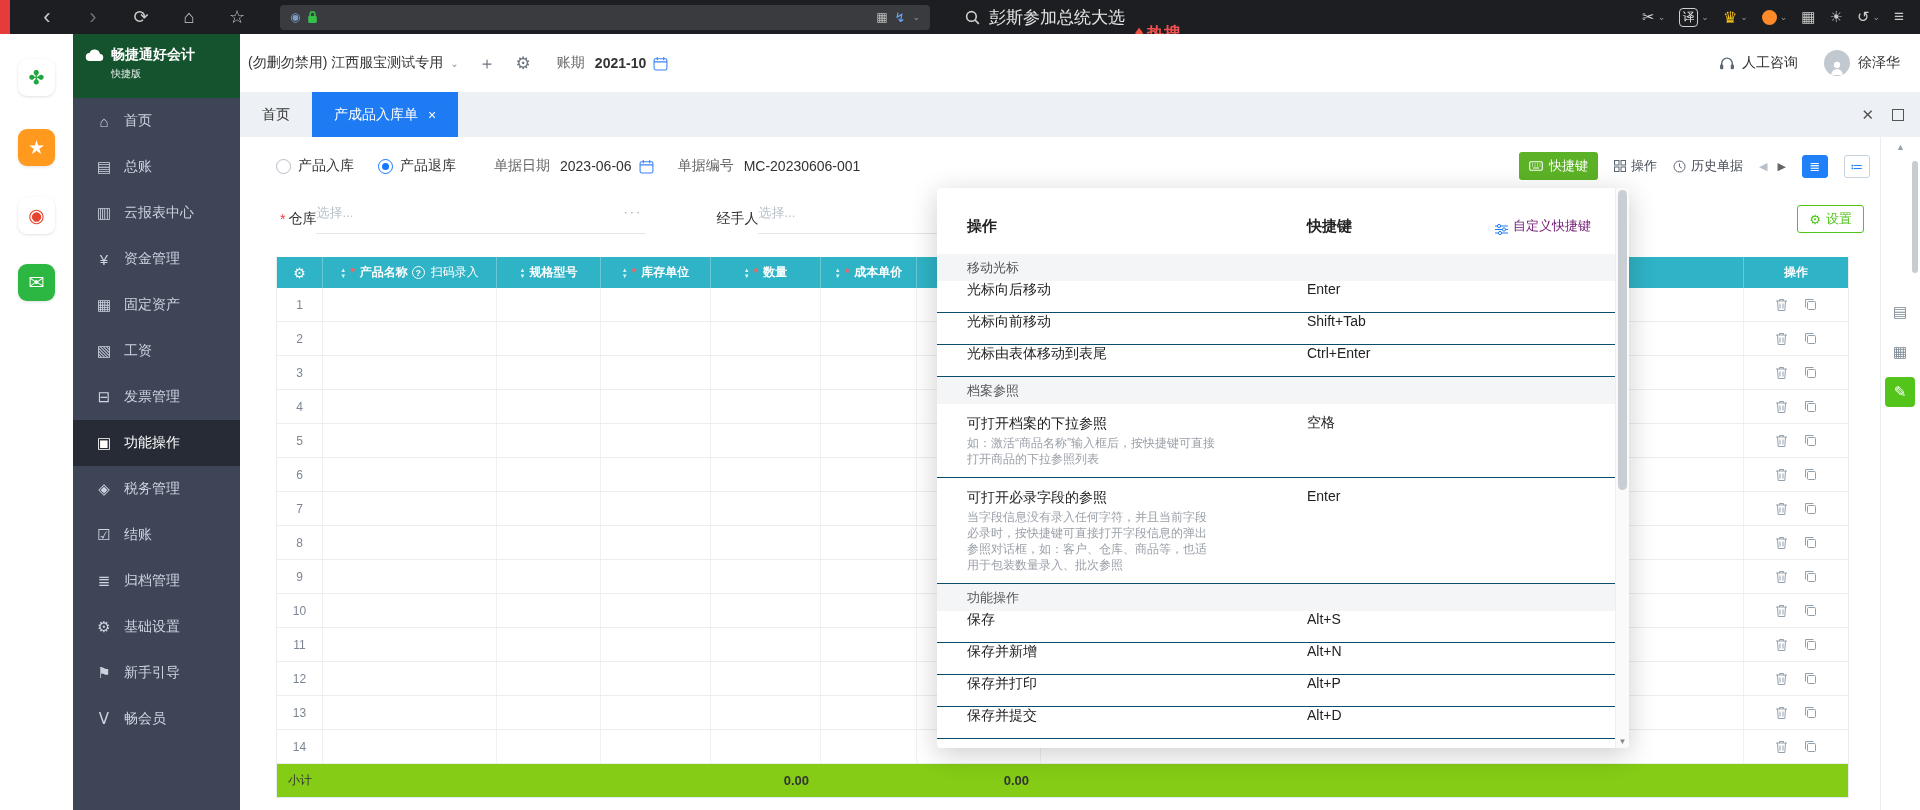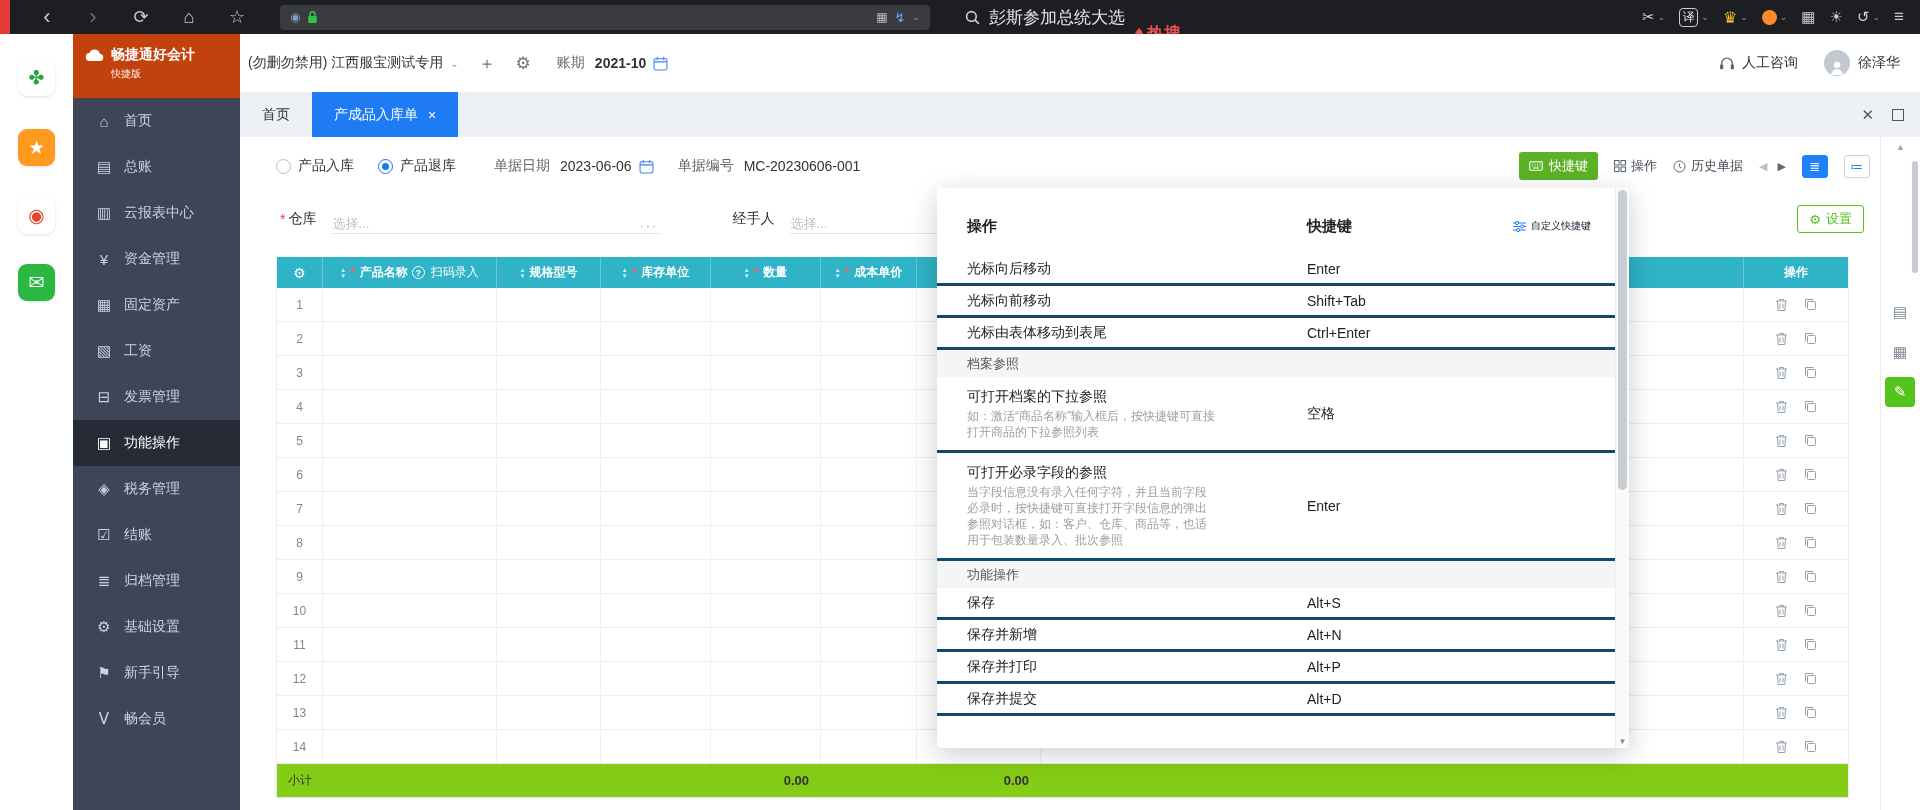--- a/index.html
+++ b/index.html
@@ -24,21 +24,21 @@
   .tr-box { width:19px; height:19px; border:1px solid #cfcfcf; border-radius:4px; font-size:12px; color:#e8e8e8; display:flex; align-items:center; justify-content:center; }
   .crown { color:#f5c21a; font-size:16px; }
   .orange-dot { width:15px; height:15px; border-radius:50%; background:#ff8a2a; display:inline-block; }
 
   
   .app-strip { position:absolute; left:0; top:34px; width:73px; bottom:0; background:#ffffff; }
   .strip-ico { position:absolute; left:18px; width:37px; height:37px; border-radius:9px; display:flex; align-items:center; justify-content:center; font-size:19px; cursor:pointer; box-shadow:0 1px 3px rgba(0,0,0,.12); }
 
   
   .sidebar { position:absolute; left:73px; top:34px; width:167px; bottom:0; background:#3e4557; }
-  .logo { height:64px; background:#c2410c; color:#fff; padding:12px 10px 0 12px; }
+  .logo { height:64px; background:#14532d; color:#fff; padding:12px 10px 0 12px; }
   .logo-line { display:flex; align-items:center; gap:6px; font-size:14px; font-weight:bold; white-space:nowrap; }
   .logo-sub { font-size:10px; opacity:.92; margin-top:3px; padding-left:26px; }
   .nav-item { height:46px; display:flex; align-items:center; gap:11px; padding-left:22px; color:#ccd3df; font-size:14px; cursor:pointer; }
   .nav-item .glyph { width:18px; text-align:center; font-size:15px; flex:0 0 auto; }
   .nav-item.active { background:#262b36; color:#ffffff; }
 
   
   .app-header { position:absolute; left:240px; top:34px; right:0; height:58px; background:#fff; display:flex; align-items:center; padding:0 20px 0 8px; }
   .acct { font-size:14px; color:#333; cursor:pointer; }
   .hd-caret { font-size:10px; color:#8a93a0; margin-left:7px; }
@@ -73,21 +73,21 @@
   .btn-shortcut { background:#5cb226; color:#fff; font-size:13px; border-radius:3px; padding:5px 10px; display:flex; align-items:center; gap:6px; cursor:pointer; }
   .txt-btn { display:flex; align-items:center; gap:5px; font-size:13px; color:#454d56; cursor:pointer; }
   .pg-arrow { font-size:11px; color:#b9c0c8; cursor:pointer; }
   .pg-arrow.on { color:#666; }
   .view-toggle { width:26px; height:23px; border:1px solid #c9d2da; border-radius:3px; display:flex; align-items:center; justify-content:center; font-size:13px; cursor:pointer; background:#fff; color:#2080f7; }
   .view-toggle.active { background:#2080f7; border-color:#2080f7; color:#fff; }
 
   .form-row { height:48px; display:flex; align-items:center; padding:0 16px 0 40px; }
   .req { color:#f23c3c; margin-right:3px; font-size:14px; }
   .f-label { font-size:14px; color:#333; }
-  .f-field { width:330px; margin-left:16px; border-bottom:1px solid #e3e7eb; height:30px; display:flex; align-items:flex-end; cursor:text; }
+  .f-field { width:330px; margin-left:0; border-bottom:1px solid #e3e7eb; height:30px; display:flex; align-items:flex-start; cursor:text; }
   .f-field.small { width:200px; }
   .f-ph { flex:1; font-size:13px; color:#b9c1ca; }
   .f-more { font-size:13px; color:#9aa3ad; letter-spacing:2px; cursor:pointer; padding:0 4px; }
   .handler-group { margin-left:70px; display:flex; align-items:center; }
   .btn-settings { margin-left:auto; border:1px solid #52c41a; color:#52c41a; background:#fff; border-radius:3px; font-size:13px; padding:4px 11px; display:flex; align-items:center; gap:5px; cursor:pointer; }
 
   
   .table { margin:14px 31px 0 36px; border-left:1px solid #e8ecef; border-right:1px solid #e8ecef; }
   .t-grid { display:grid; grid-template-columns:46px 174px 104px 110px 110px 96px 124px minmax(0,1fr) 104px; }
   .t-header { height:31px; background:#2fb3c6; color:#fff; font-size:12px; font-weight:bold; }
@@ -115,23 +115,23 @@
   .dock-btn { position:absolute; left:4px; width:30px; height:30px; border-radius:4px; display:flex; align-items:center; justify-content:center; font-size:15px; color:#7d8893; cursor:pointer; }
   .dock-btn.b1 { top:160px; } .dock-btn.b2 { top:200px; }
   .dock-btn.b3 { top:240px; background:#52c41a; color:#fff; }
 
   
   .popup { position:absolute; left:937px; top:188px; width:692px; height:560px; background:#fff; border-radius:4px; box-shadow:0 6px 28px rgba(0,0,0,.20); z-index:60; overflow:hidden; }
   .pp-inner { position:absolute; left:0; top:0; right:14px; bottom:0; overflow:hidden; }
   .pp-head { height:66px; display:flex; align-items:center; padding:10px 24px 0 30px; }
   .pp-head-op { width:340px; font-size:15px; font-weight:bold; color:#222; }
   .pp-head-key { flex:1; font-size:15px; font-weight:bold; color:#222; }
-  .pp-custom { display:flex; align-items:center; gap:5px; color:#0f172a; font-size:10px; cursor:pointer; white-space:nowrap; }
+  .pp-custom { display:flex; align-items:flex-end; gap:5px; color:#701a75; font-size:13px; cursor:pointer; white-space:nowrap; }
   .pp-band { height:27px; background:#f3f5f7; display:flex; align-items:center; padding-left:30px; font-size:13px; color:#555; }
-  .pp-row { display:flex; align-items:center; min-height:32px; border-bottom:3px solid #0c4a6e; padding-left:30px; }
+  .pp-row { display:flex; align-items:flex-start; min-height:32px; border-bottom:1px solid #0c4a6e; padding-left:30px; }
   .pp-op { width:340px; font-size:14px; color:#222; }
   .pp-key { font-size:14px; color:#222; }
   .pp-op-title { font-size:14px; color:#222; line-height:18px; }
   .pp-desc { font-size:12px; color:#9aa0a8; line-height:16px; margin-top:3px; width:248px; }
   .pp-desc-row { padding-top:10px; padding-bottom:10px; }
   .pp-scroll { position:absolute; right:0; top:0; width:14px; bottom:0; background:#fafafa; border-left:1px solid #eeeeee; }
   .pp-thumb { position:absolute; left:2px; top:2px; width:9px; height:300px; background:#c9ced4; border-radius:5px; cursor:pointer; }
   .pp-down { position:absolute; left:0; bottom:2px; width:100%; text-align:center; font-size:8px; color:#81868d; cursor:pointer; }
 </style>
 </head>
@@ -824,20 +824,21 @@
           <svg width="13" height="11" viewBox="0 0 13 11">
               <path d="M0 2h13M0 5.5h13M0 9h13" stroke="#1f7bf4"></path>
               <circle cx="4" cy="2" r="1.6" fill="#fff" stroke="#1f7bf4"></circle>
               <circle cx="9" cy="5.5" r="1.6" fill="#fff" stroke="#1f7bf4"></circle>
               <circle cx="5" cy="9" r="1.6" fill="#fff" stroke="#1f7bf4"></circle>
             </svg>
           <span>自定义快捷键</span>
         </span>
       </div>
 
+      <div class="pp-band">移动光标</div>
       <div class="pp-row">
         <span class="pp-op">光标向后移动</span>
         <span class="pp-key">Enter</span>
       </div>
       <div class="pp-row">
         <span class="pp-op">光标向前移动</span>
         <span class="pp-key">Shift+Tab</span>
       </div>
       <div class="pp-row">
         <span class="pp-op">光标由表体移动到表尾</span>

